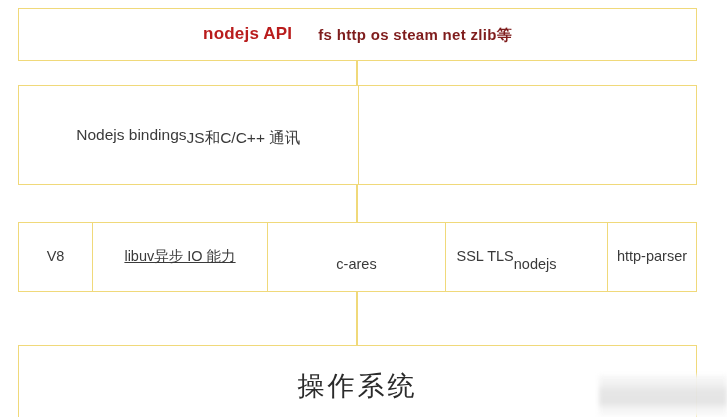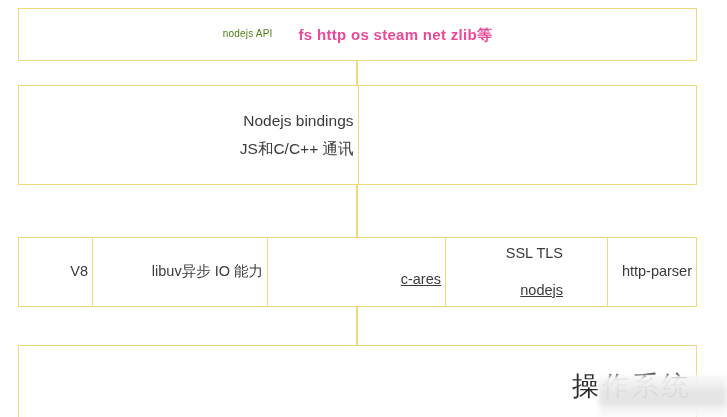--- a/index.html
+++ b/index.html
@@ -41,78 +41,79 @@
     box-sizing: border-box;
     border: 1.5px solid #f0d97a;
     background: #ffffff;
     display: flex;
     flex-direction: row;
     z-index: 1;
   }
 
   #layer-api   { top: 8px;   height: 53px; }
   #layer-bindings { top: 85px; height: 100px; }
-  #layer-deps  { top: 237px; height: 70px; }
+  #layer-deps  { top: 222px; height: 70px; }
   #layer-os    { top: 345px; height: 80px; }
 
   .cell {
     box-sizing: border-box;
     display: flex;
-    flex-direction: column;
-    align-items: flex-end;
+    flex-direction: row;
+    align-items: center;
     justify-content: center;
     text-align: center;
     color: #3d3d3d;
     line-height: 1.45;
     padding: 2px 4px;
   }
   .cell + .cell {
     border-left: 1.5px solid #f0d97a;
   }
 
   
   #layer-api .cell {
     flex: 1 1 auto;
     flex-direction: row;
     justify-content: center;
     align-items: center;
     gap: 0;
   }
   .api-label {
-    font-size: 10px;
-    color: #4d7c0f;
+    font-size: 17px;
+    color: #b91c1c;
     letter-spacing: 0.2px;
+    font-weight: bold;
   }
   .api-modules {
     font-size: 15px;
-    color: #ec4899;
+    color: #7f1d1d;
     font-weight: 600;
     margin-left: 26px;
     letter-spacing: 0.3px;
   }
 
   
   #layer-bindings .cell {
     flex: 1 1 50%;
     font-size: 15.5px;
     color: #3a3a3a;
   }
   #layer-bindings .line2 { margin-top: 6px; }
 
   
   #layer-deps .cell {
     font-size: 14.5px;
     color: #3a3a3a;
   }
   #cell-v8        { flex: 0 0 73px; }
-  #cell-libuv     { flex: 0 0 175px; }
+  #cell-libuv     { flex: 0 0 175px; text-decoration: underline; }
   #cell-dns       { flex: 0 0 178px; }
   #cell-ssl       { flex: 0 0 122px; }
   #cell-http      { flex: 1 1 auto; margin-left: 40px; }
-  #layer-deps .line2 { margin-top: 16px; text-decoration: underline; }
+  #layer-deps .line2 { margin-top: 16px; }
 
   
   #layer-os .cell {
     flex: 1 1 auto;
     font-size: 27px;
     color: #2b2b2b;
     letter-spacing: 3px;
     padding-top: 6px;
   }
 

